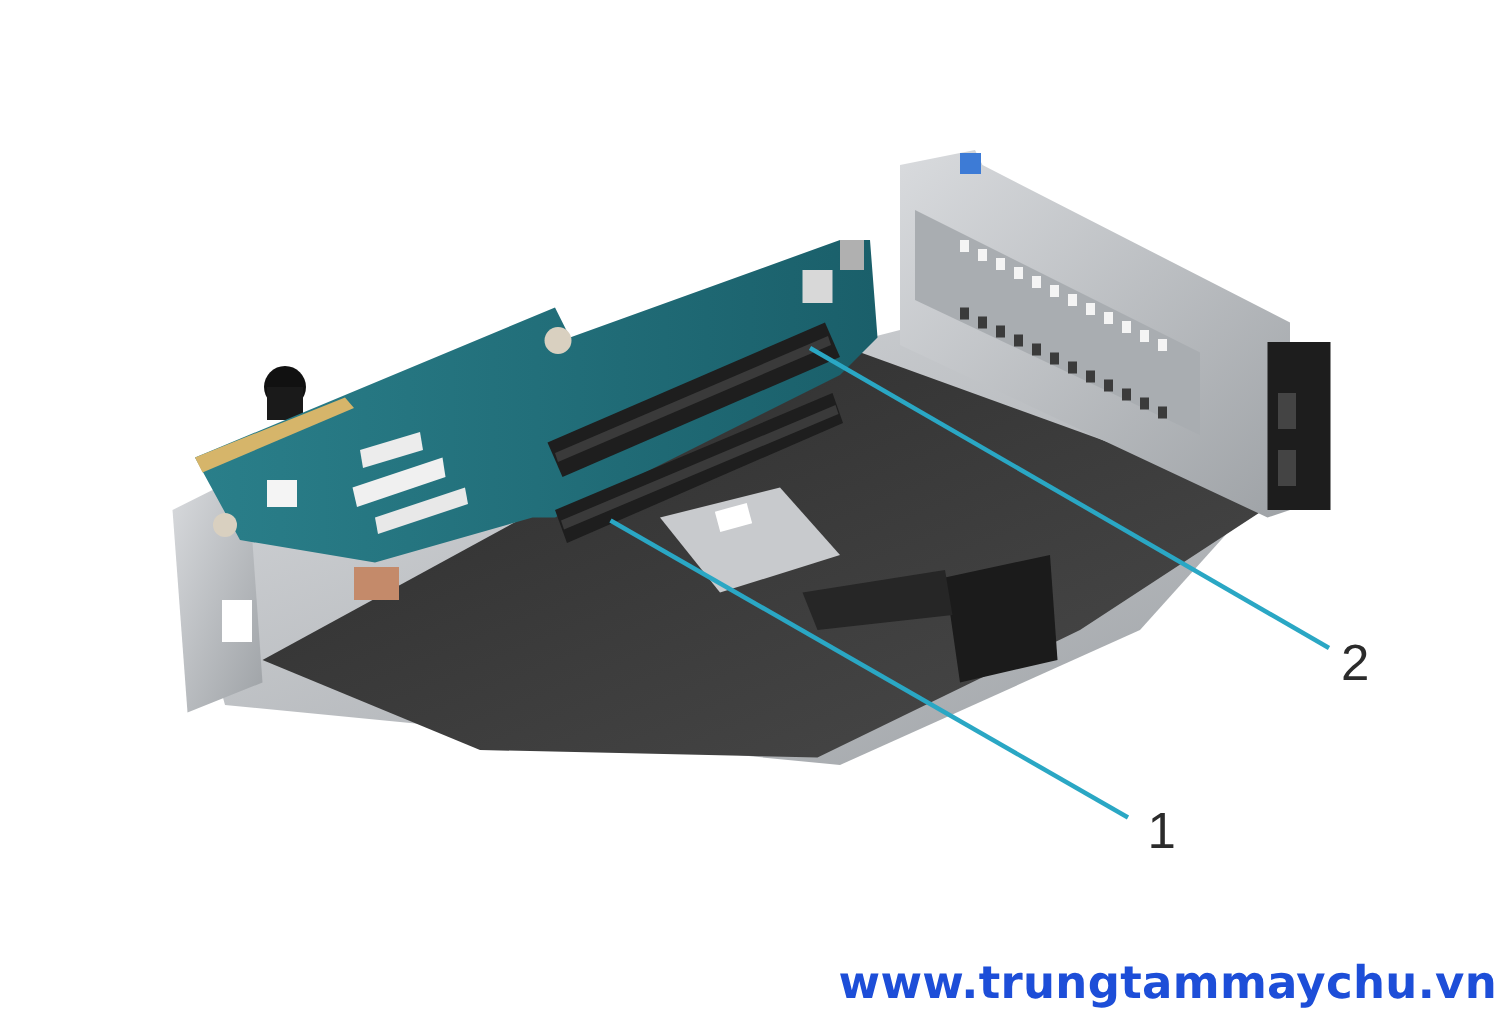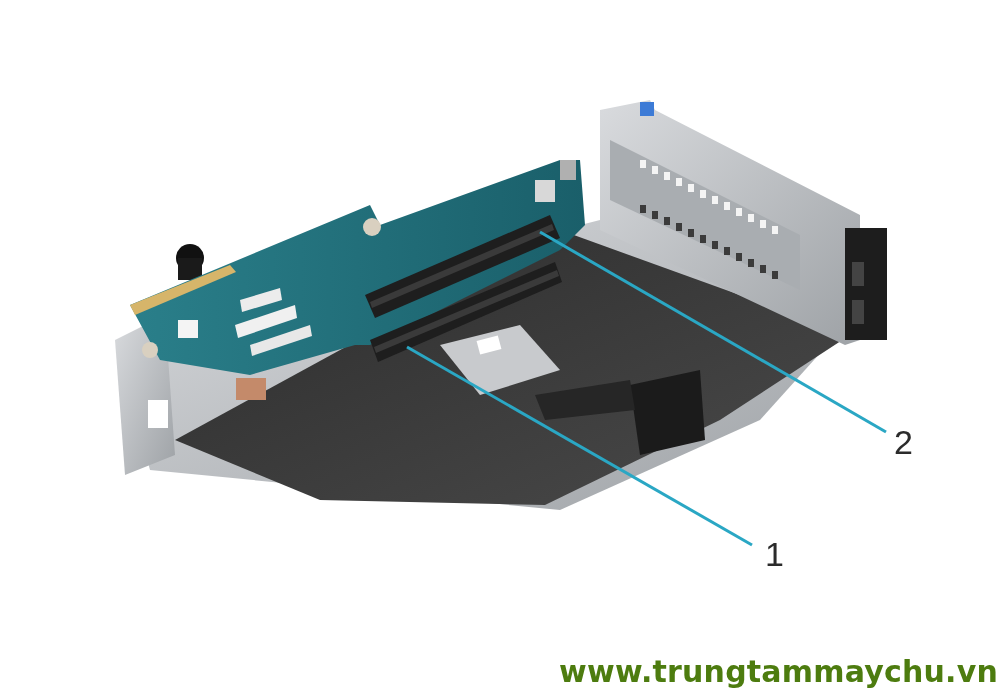--- a/index.html
+++ b/index.html
@@ -1,19 +1,19 @@
 <!DOCTYPE html>
 <html><head>
 <meta charset="utf-8">
 <style>
   html, body { margin:0; padding:0; background:#ffffff; }
   body { width:1006px; height:688px; position:relative; overflow:hidden; font-family:"DejaVu Sans", sans-serif; }
   #scene { position:absolute; left:0; top:0; width:1006px; height:688px; }
   .callout-num { position:absolute; font-family:"Liberation Sans", sans-serif; font-size:34px; color:#2b2b2b; line-height:1; }
-  .watermark { position:absolute; right:8px; top:654px; font-family:"DejaVu Sans", sans-serif; font-weight:bold; font-size:30px; color:#4d7c0f; letter-spacing:0.2px; white-space:nowrap; }
+  .watermark { position:absolute; right:8px; top:638px; font-family:"DejaVu Sans", sans-serif; font-weight:bold; font-size:30px; color:#1d4ed8; letter-spacing:0.2px; white-space:nowrap; }
 </style>
 </head>
 <body>
 
 <svg id="scene" width="1006" height="688" viewBox="0 0 1006 688" xmlns="http://www.w3.org/2000/svg">
   <defs>
     <linearGradient id="metalG" x1="0" y1="0" x2="1" y2="1">
       <stop offset="0" stop-color="#d9dbde"></stop>
       <stop offset="1" stop-color="#9ea2a6"></stop>
     </linearGradient>

